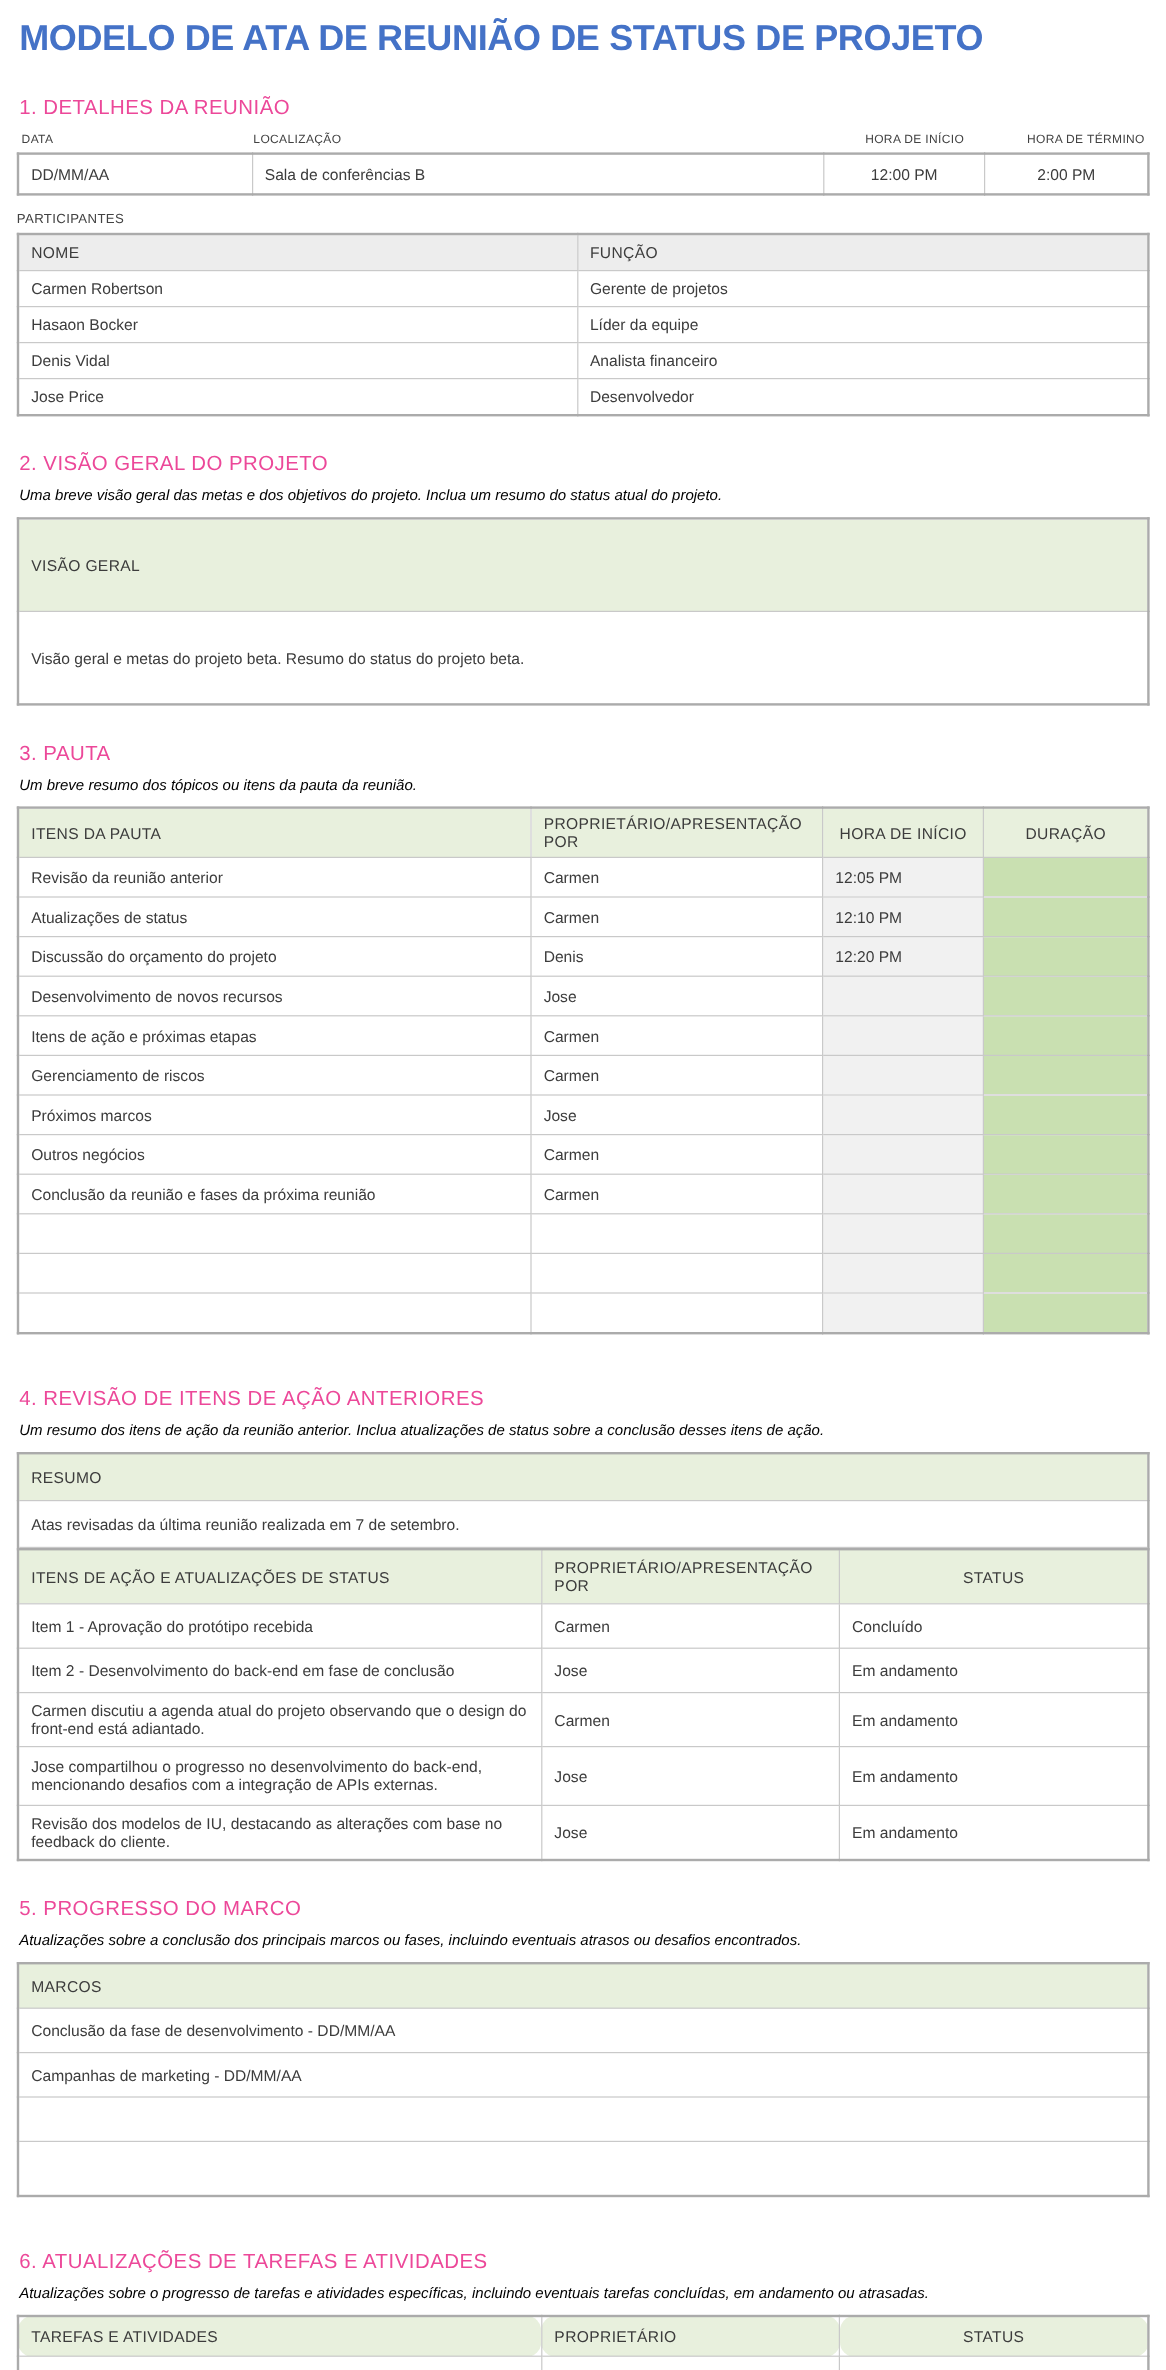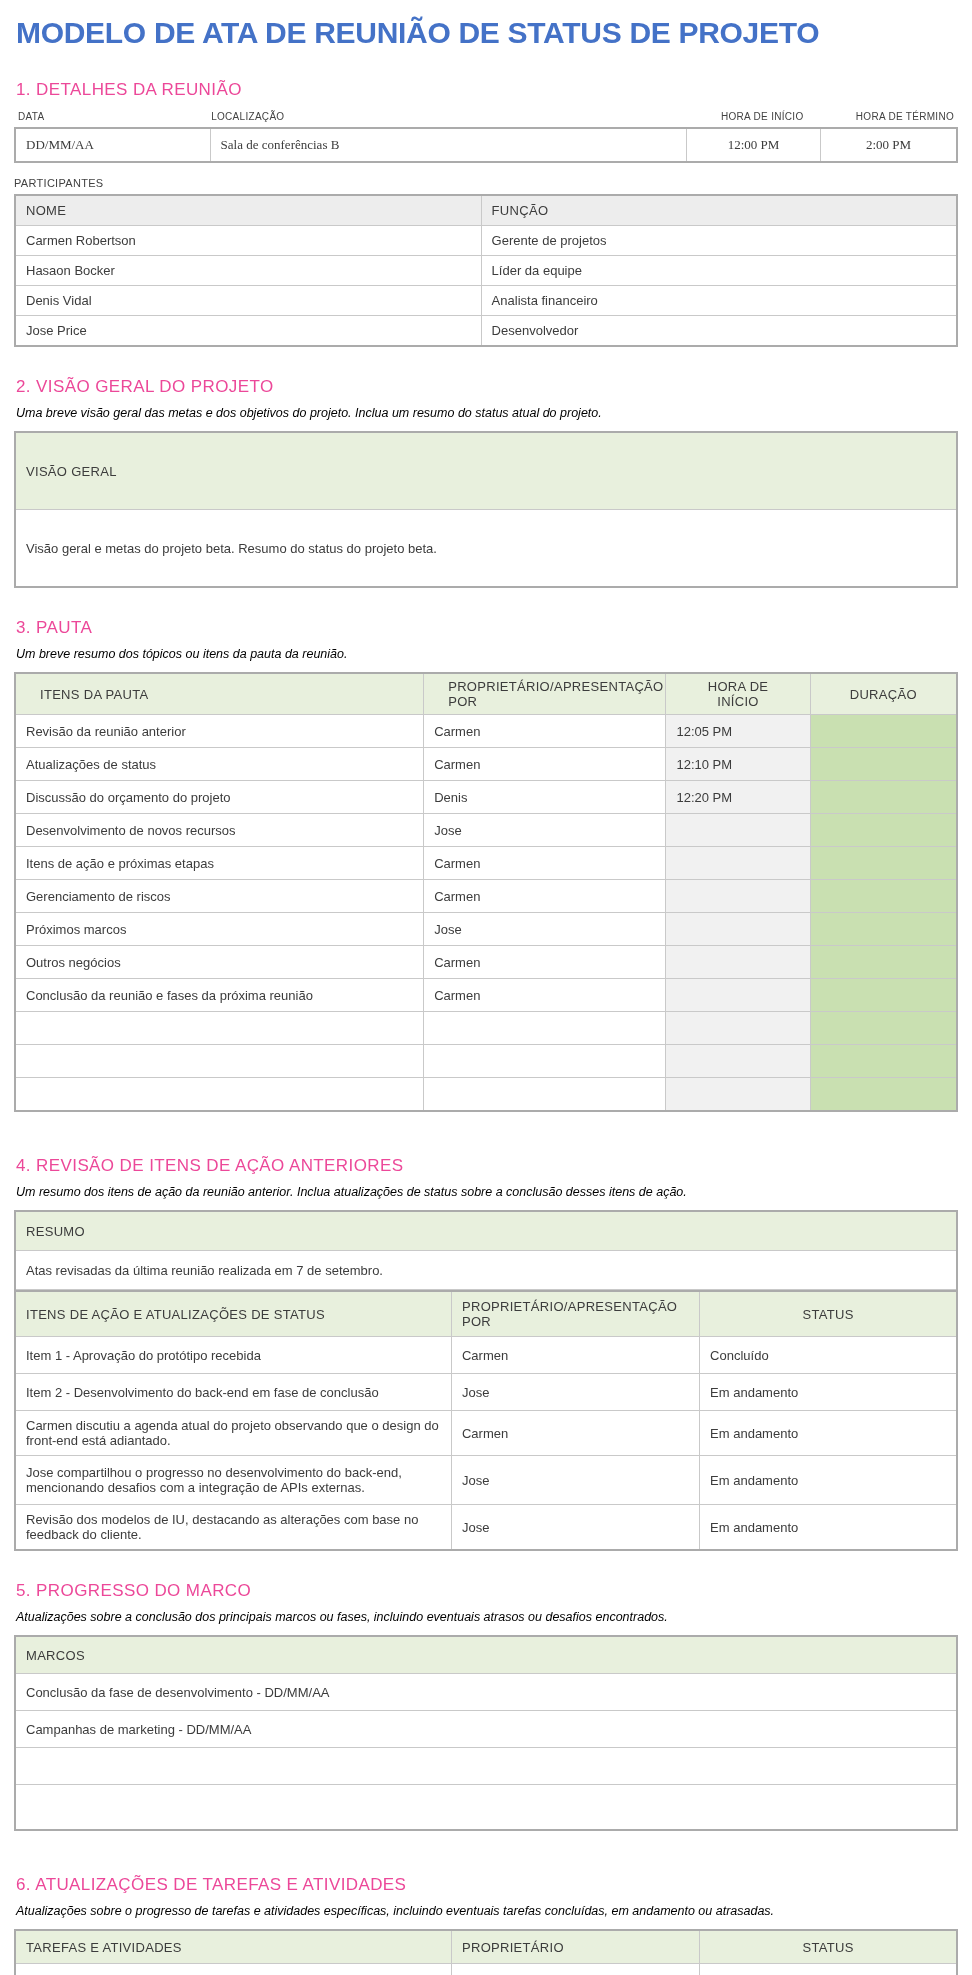--- a/index.html
+++ b/index.html
@@ -22,34 +22,34 @@
   table.tbl{width:100%;border-collapse:collapse;table-layout:fixed;border:2px solid #ababab;}
   table.tbl td{border:1px solid #c9c9c9;font-size:13px;color:#3c3c3c;padding:7px 10px;vertical-align:middle;overflow:hidden;}
   td.hdr{font-size:10px;color:#424242;letter-spacing:0.3px;padding:5px 10px;height:14px;}
   .fill-gray{background:#ededed;}
   .fill-green-light{background:#e8f0dd;}
   .fill-green{background:#c9e0b1;}
   .fill-cell-gray{background:#f1f1f1;}
   .ta-c{text-align:center;} .ta-r{text-align:left;}
 
   
-  .details td{height:18px;font-family:Liberation Serif, serif;}
+  .details td{height:18px;}
   
   .participants td{height:15px;}
   
   .overview-body td{height:62px;}
   .summary-body td{height:24px;}
   
   .agenda td{padding:4px 10px;height:18px;}
-  .agenda td.hdr{padding:5px 24px;}
+  .agenda td.hdr{padding:5px 10px;}
   
   .milestones td{height:22px;}
   .milestones tr.tall td{height:30px;}
   
-  .tasks td{height:18px;}
+  .tasks td{height:18px;border-radius:12px;}
 
   .col-a{width:47.2%;} .col-b{width:25.9%;} .col-c{width:13.3%;} .col-d{width:13.6%;} .col-e{width:26.9%;}
 
   .participants-label{font-size:11px;color:#424242;letter-spacing:0.3px;margin:14px 0 5px 0;}
 </style>
 </head>
 <body>
 
 <div class="page">
 

